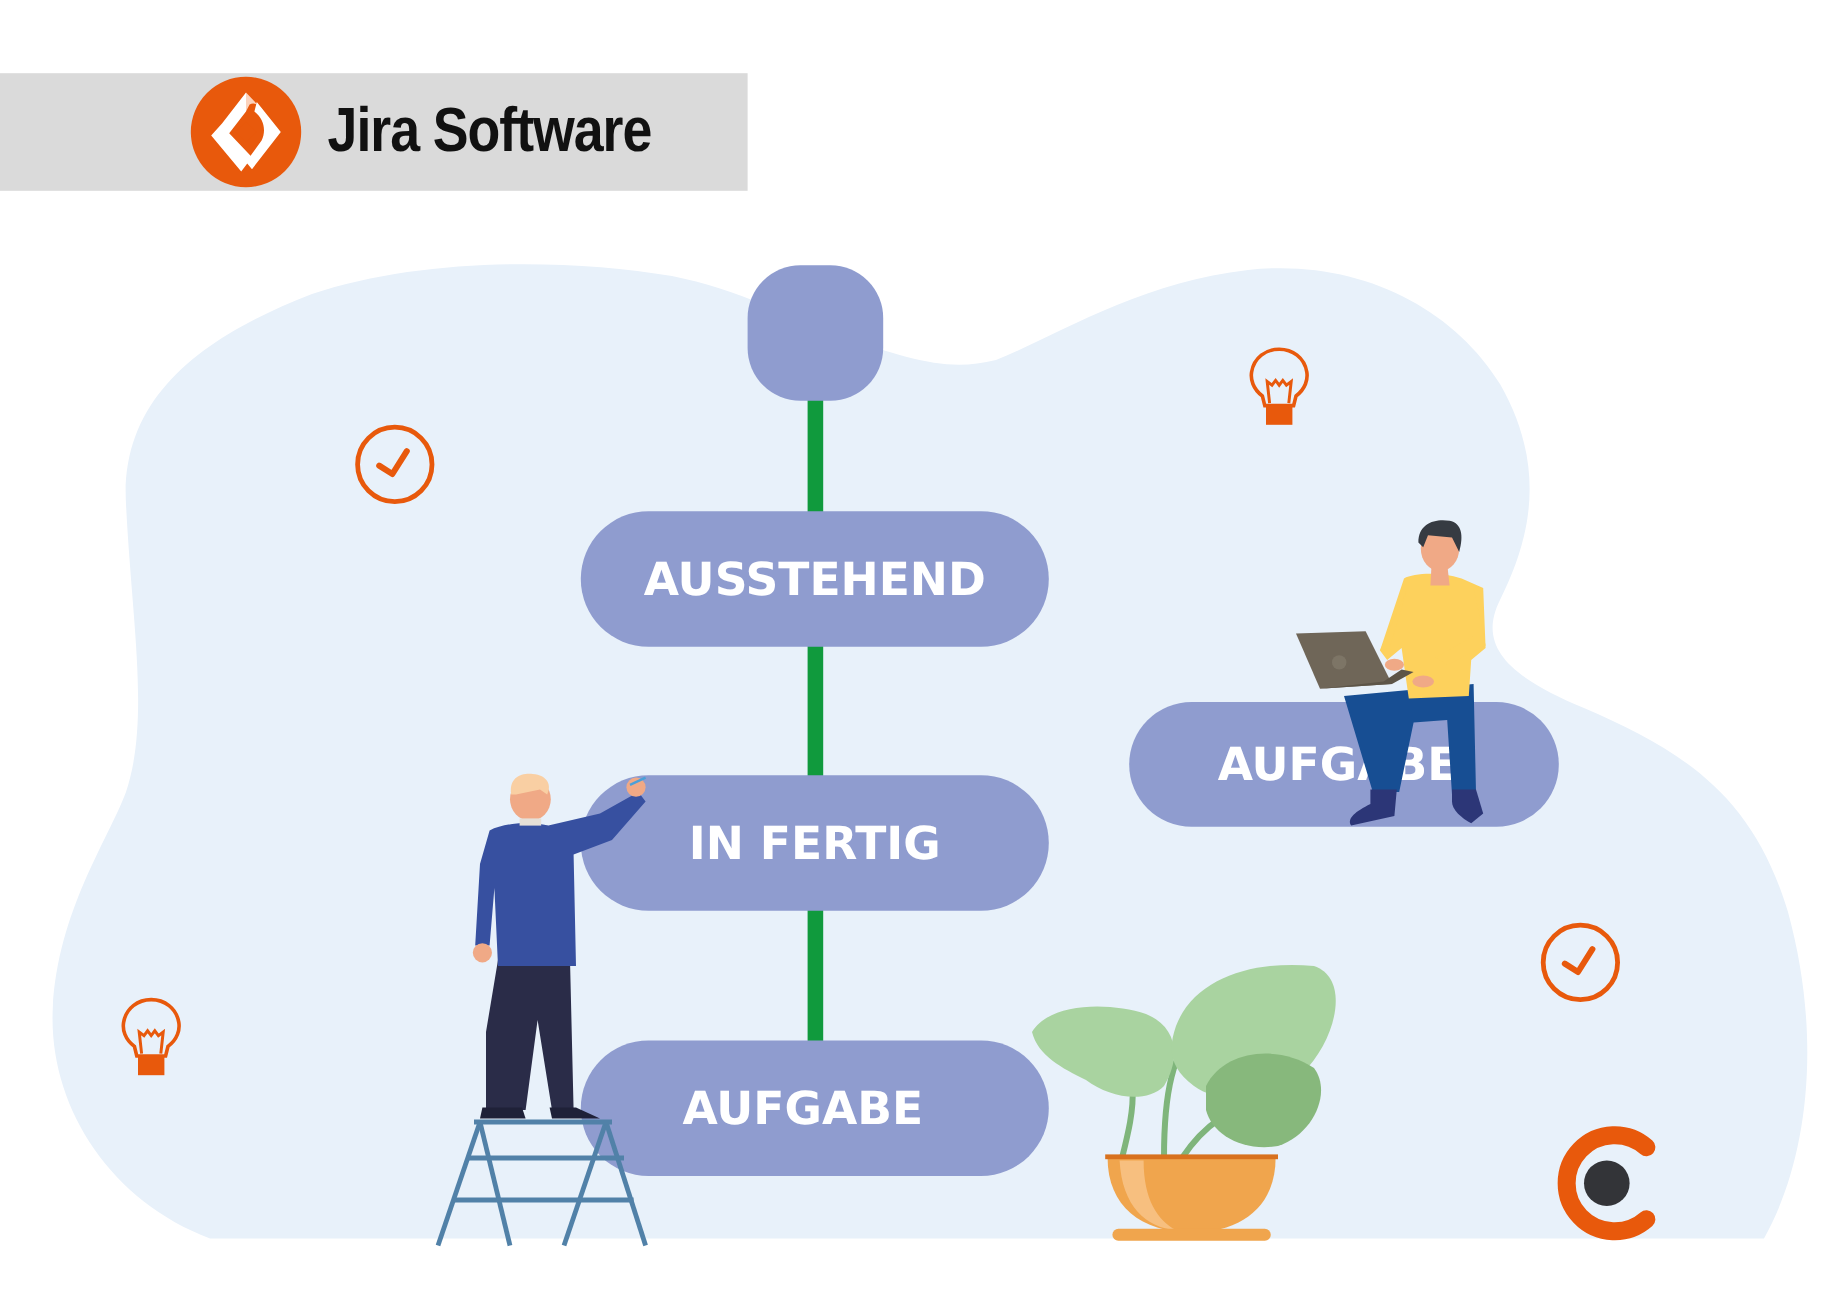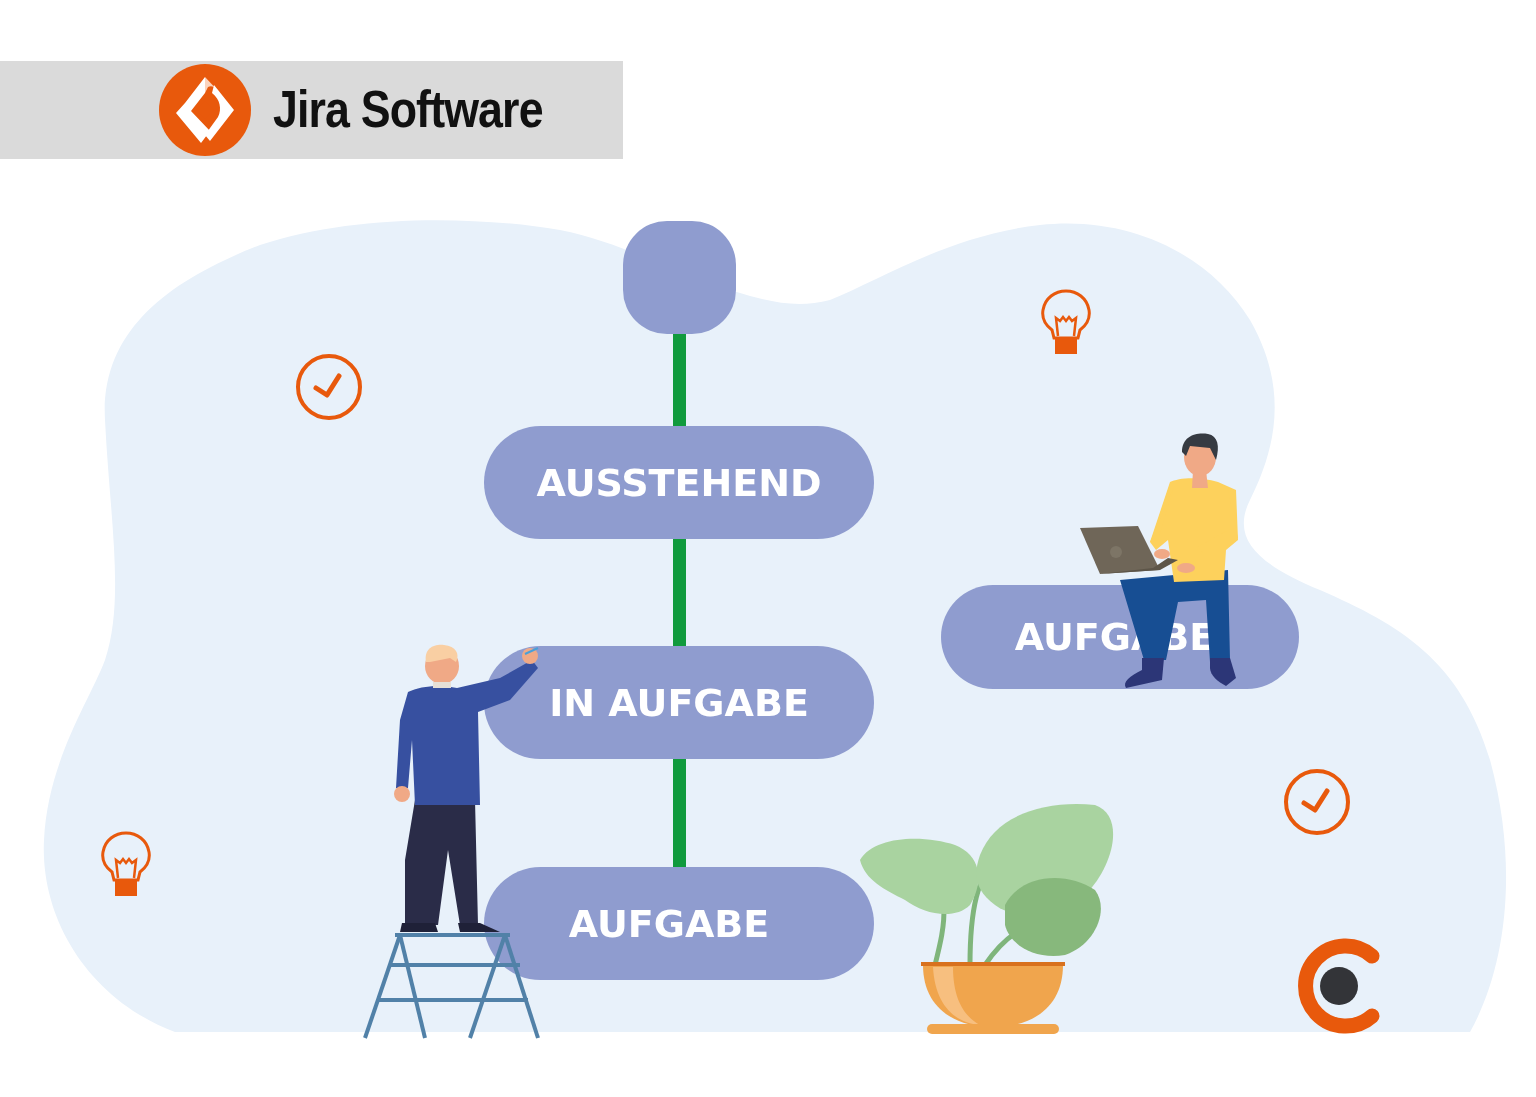--- a/index.html
+++ b/index.html
@@ -31,21 +31,21 @@
 <div class="abs connector" style="top:330px;height:100px"></div>
 <div class="abs connector" style="top:535px;height:115px"></div>
 <div class="abs connector" style="top:755px;height:115px"></div>
 
 <div class="abs top-node"></div>
 
 <div class="abs pill" style="left:484px;top:426px;width:390px;height:113px;">
   <span>AUSSTEHEND</span>
 </div>
 <div class="abs pill" style="left:484px;top:646px;width:390px;height:113px;">
-  <span>IN AUFGABE</span>
+  <span>IN FERTIG</span>
 </div>
 <div class="abs pill" style="left:484px;top:867px;width:390px;height:113px;">
   <span style="margin-right:20px">AUFGABE</span>
 </div>
 <div class="abs pill" style="left:941px;top:585px;width:358px;height:104px;">
   <span style="margin-right:10px">AUFGABE</span>
 </div>
 
 <svg class="abs" style="left:294px;top:352px" width="70" height="70" viewBox="0 0 70 70">
   <circle cx="35" cy="35" r="31" fill="none" stroke="#e8590c" stroke-width="4"></circle>

